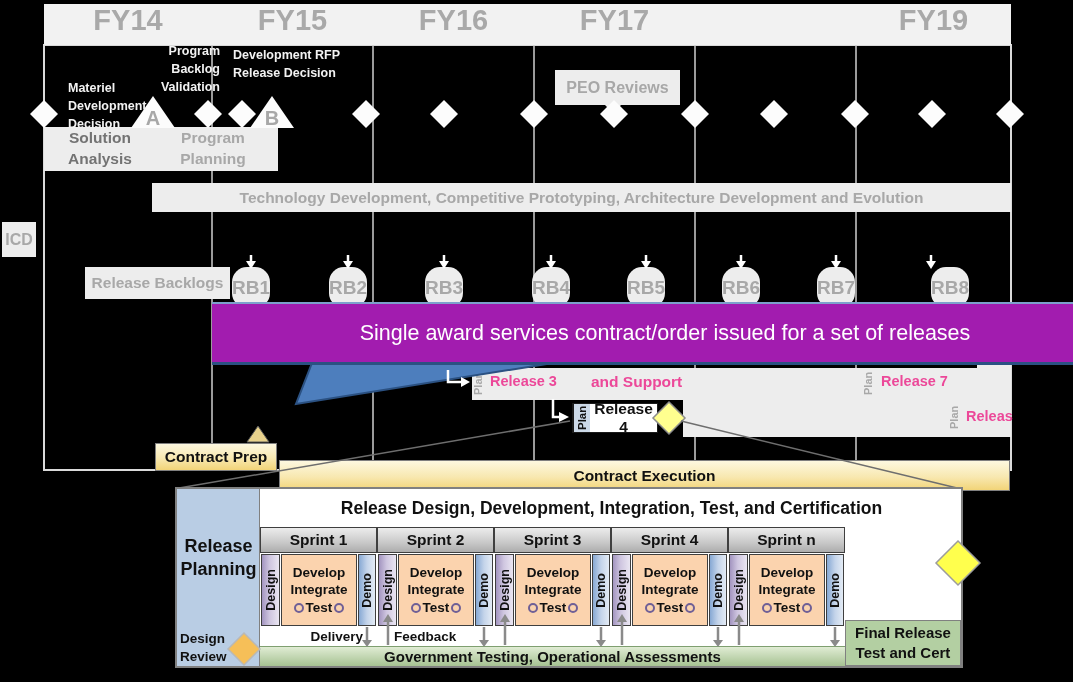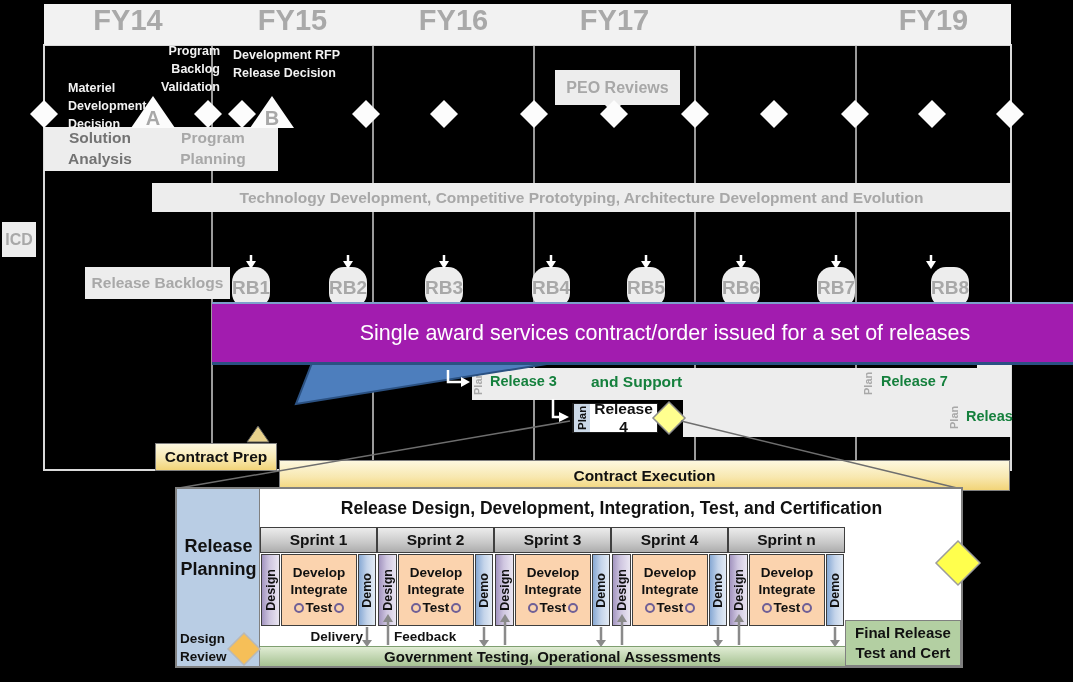--- a/index.html
+++ b/index.html
@@ -28,21 +28,21 @@
   .col{position:absolute;top:27px;height:72px;border:1px solid #3F3F3F;color:#111;font-weight:bold;}
   .design{left:1px;width:19px;background:linear-gradient(90deg,#A395C0,#CFC6E0 45%,#EAE6F2);
           font-size:12.5px;display:flex;align-items:center;justify-content:center;}
   .demo{left:98px;width:18px;background:linear-gradient(90deg,#87A9D4,#C4D4EA 50%,#E3EBF5);
         font-size:12.5px;display:flex;align-items:center;justify-content:center;}
   .dev{left:21px;width:76px;background:#FBD3AE;font-size:13.5px;line-height:1.3;
        display:flex;flex-direction:column;align-items:center;justify-content:center;}
   .testrow{display:flex;align-items:center;gap:2px;justify-content:center;}
   .loop{display:inline-block;width:10px;height:10px;border:2px solid #6F5F96;border-radius:50%;}
   .plantag{color:#A8A8A8;font-weight:bold;font-size:11px;display:flex;align-items:center;justify-content:center;}
-  .reltxt{color:#15803d;font-weight:bold;font-size:14.5px;}
+  .reltxt{color:#ec4899;font-weight:bold;font-size:14.5px;}
 </style>
 </head>
 <body>
 
 <div id="page">
 
   <svg width="1073" height="682">
     <rect x="44" y="45" width="967" height="425" fill="none" stroke="#DADADA" stroke-width="2"></rect>
     <line x1="212" y1="45" x2="212" y2="470" stroke="#CFCFCF" stroke-width="1.5"></line>
     <line x1="373" y1="45" x2="373" y2="470" stroke="#CFCFCF" stroke-width="1.5"></line>

